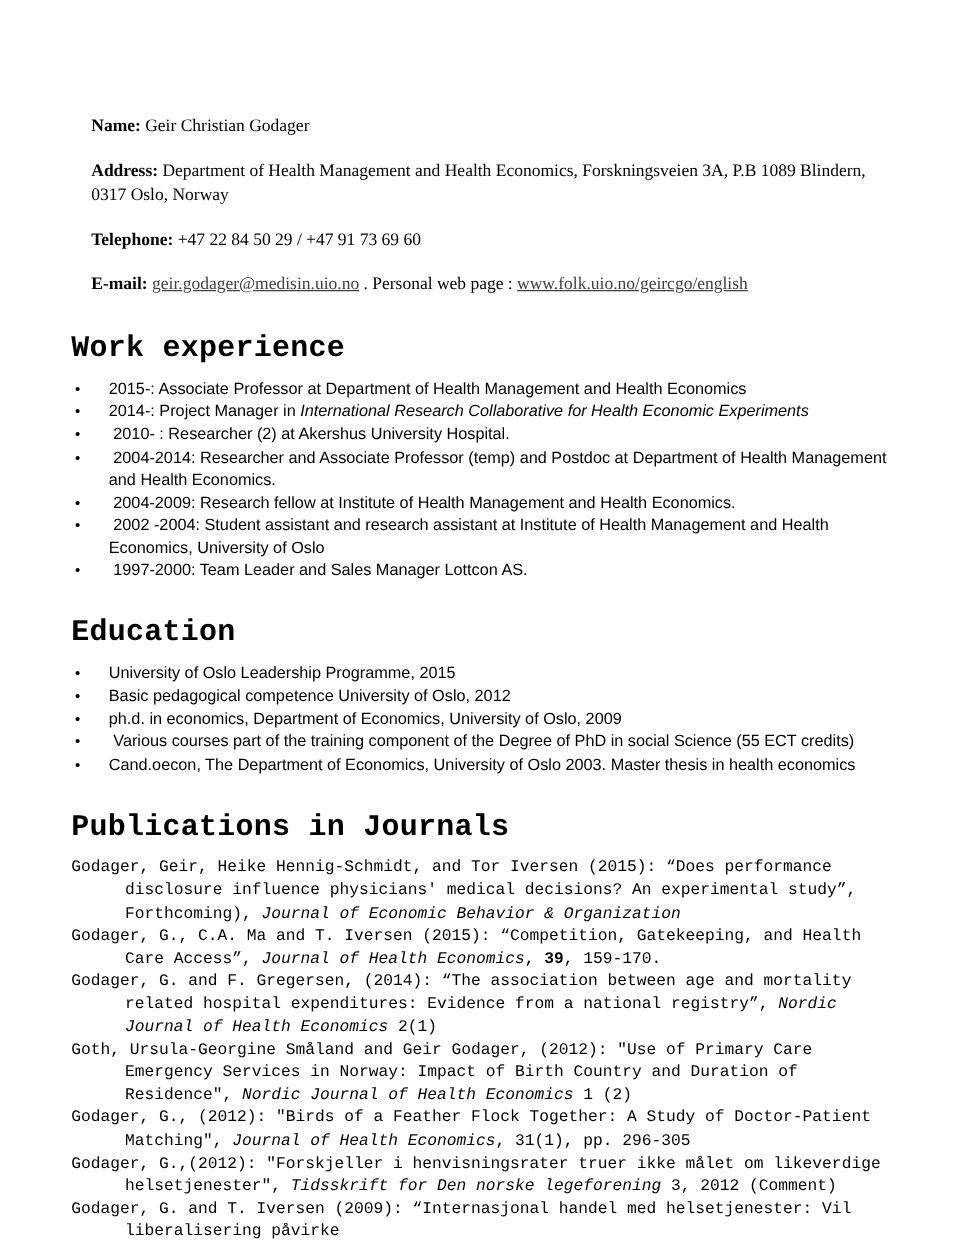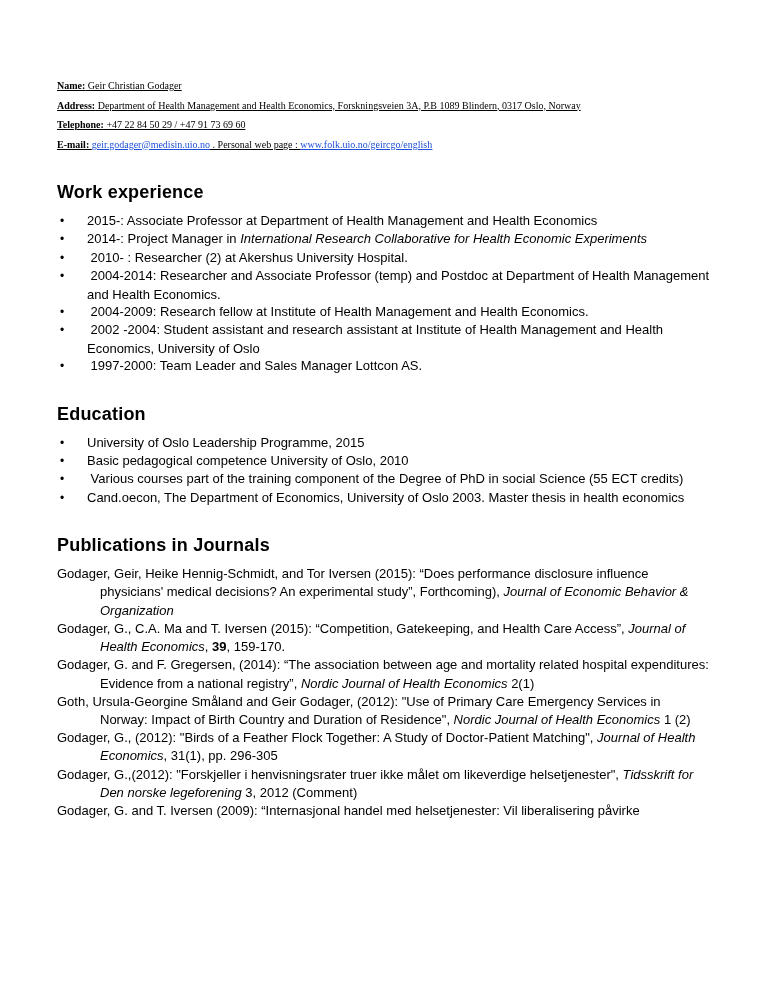--- a/index.html
+++ b/index.html
@@ -8,36 +8,35 @@
     width: 768px;
     height: 994px;
     background: #ffffff;
     color: #000000;
     box-sizing: border-box;
     padding: 76px 57px 0 57px;
     overflow: hidden;
   }
   
   .contact p {
-    margin: 0;
+    margin: 16px;
     font-family: "Liberation Serif", serif;
-    font-size: 10px;
+    font-size: 14px;
     line-height: 19.5px;
-    text-decoration: underline;
   }
   .contact b { font-weight: bold; }
   .link {
-    color: #1d4ed8;
+    color: #404040;
     text-decoration: underline;
     cursor: pointer;
   }
   
   h2.sec {
-    font-family: Liberation Sans, sans-serif;
-    font-size: 18px;
+    font-family: Liberation Mono, monospace;
+    font-size: 24px;
     font-weight: bold;
     margin: 28px 0 9px 0;
     letter-spacing: 0.2px;
   }
   
   .blist {
     list-style: none;
     margin: 0;
     padding: 0 0 0 3px;
     font-family: "Liberation Sans", sans-serif;
@@ -51,21 +50,21 @@
   }
   .dot {
     display: inline-block;
     width: 27px;
     text-indent: 0;
     font-size: 12px;
   }
   
   .pub {
     margin: 0;
-    font-family: Liberation Sans, sans-serif;
+    font-family: Liberation Mono, monospace;
     font-size: 13px;
     line-height: 18.2px;
     padding-left: 43px;
     text-indent: -43px;
   }
   .it { font-style: italic; text-align: right; }
   .bd { font-weight: bold; }
 </style>
 </head>
 <body>
@@ -94,21 +93,22 @@
       <li><span class="dot">•</span><span> 2010- : Researcher (2) at Akershus University Hospital.</span></li>
       <li><span class="dot">•</span><span> 2004-2014: Researcher and Associate Professor (temp) and Postdoc at Department of Health Management and Health Economics.</span></li>
       <li><span class="dot">•</span><span> 2004-2009: Research fellow at Institute of Health Management and Health Economics.</span></li>
       <li><span class="dot">•</span><span> 2002 -2004: Student assistant and research assistant at Institute of Health Management and Health Economics, University of Oslo</span></li>
       <li><span class="dot">•</span><span> 1997-2000: Team Leader and Sales Manager Lottcon AS.</span></li>
     </ul>
 
   <h2 class="sec">Education</h2>
   <ul class="blist" id="education-list">
       <li><span class="dot">•</span><span>University of Oslo Leadership Programme, 2015</span></li>
-      <li><span class="dot">•</span><span>Basic pedagogical competence University of Oslo, 2010</span></li>
+      <li><span class="dot">•</span><span>Basic pedagogical competence University of Oslo, 2012</span></li>
+      <li><span class="dot">•</span><span>ph.d. in economics, Department of Economics, University of Oslo, 2009</span></li>
       <li><span class="dot">•</span><span> Various courses part of the training component of the Degree of PhD in social Science (55 ECT credits)</span></li>
       <li><span class="dot">•</span><span>Cand.oecon, The Department of Economics, University of Oslo 2003. Master thesis in health economics</span></li>
     </ul>
 
   <h2 class="sec">Publications in Journals</h2>
   <div id="publications-list">
       <p class="pub"><span>Godager, Geir, Heike Hennig-Schmidt, and Tor Iversen (2015): “Does performance disclosure influence physicians' medical decisions? An experimental study”, Forthcoming), </span><span class="it">Journal of Economic Behavior &amp; Organization</span></p>
       <p class="pub"><span>Godager, G., C.A. Ma and T. Iversen (2015): “Competition, Gatekeeping, and Health Care Access”, </span><span class="it">Journal of Health Economics</span><span>, </span><span class="bd">39</span><span>, 159-170.</span></p>
       <p class="pub"><span>Godager, G. and F. Gregersen, (2014): “The association between age and mortality related hospital expenditures: Evidence from a national registry”, </span><span class="it">Nordic Journal of Health Economics</span><span> 2(1)</span></p>
       <p class="pub"><span>Goth, Ursula-Georgine Småland and Geir Godager, (2012): "Use of Primary Care Emergency Services in Norway: Impact of Birth Country and Duration of Residence", </span><span class="it">Nordic Journal of Health Economics</span><span> 1 (2)</span></p>

